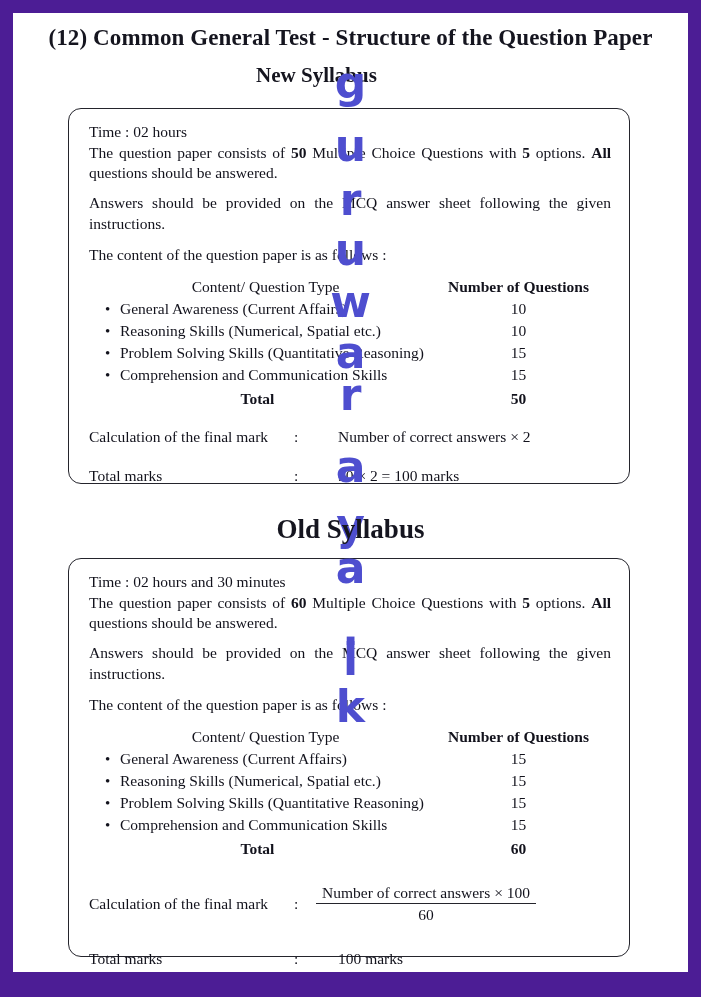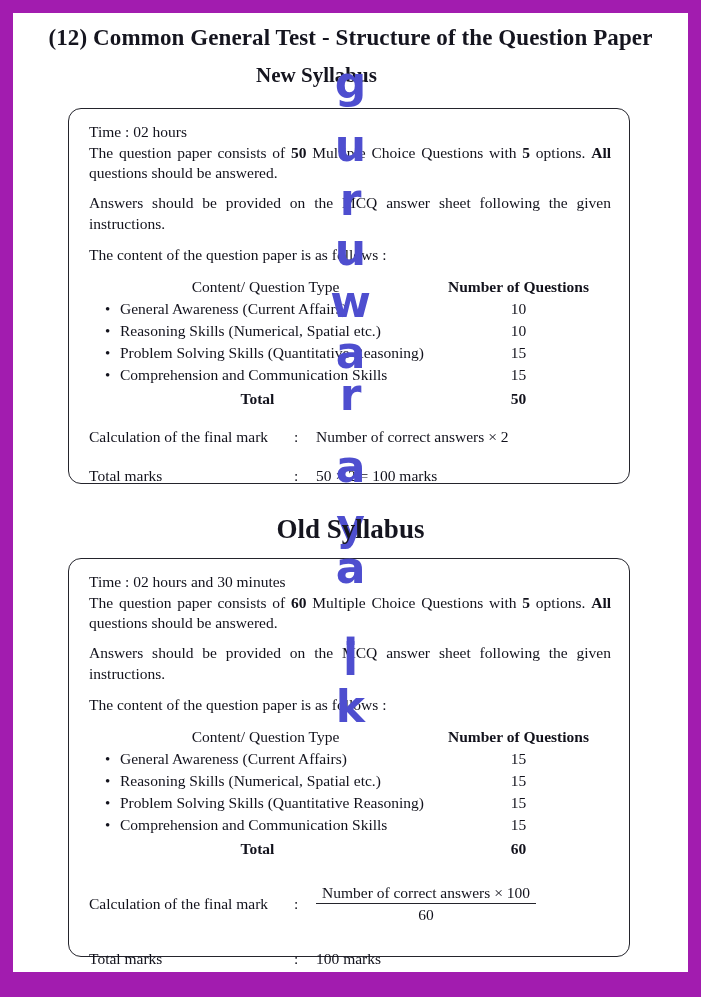--- a/index.html
+++ b/index.html
@@ -13,21 +13,21 @@
     font-family: "Liberation Serif", "DejaVu Serif", serif;
     color: #12121c;
     overflow: hidden;
   }
 
   
   .page {
     position: relative;
     width: 701px;
     height: 997px;
-    background: #a21caf;
+    background: #4c1d95;
     box-sizing: border-box;
     padding: 13px 13px 25px 13px;
   }
   .sheet {
     position: relative;
     width: 675px;
     height: 959px;
     background: #ffffff;
     overflow: hidden;
   }
@@ -175,21 +175,21 @@
 
   
   .calc {
     display: flex;
     align-items: baseline;
     font-size: 15.5px;
     line-height: 1.3;
   }
   .calc .lbl  { width: 205px; flex: 0 0 205px; }
   .calc .col  { width: 22px;  flex: 0 0 22px; }
-  .calc .val  { flex: 1 1 auto; }
+  .calc .val  { flex: 1 1 auto; margin-left: 22px; }
 
   .calc-row-1 { margin-top: 16px; }
   .calc-row-2 { margin-top: 19px; }
 
   
   .calc-frac {
     display: flex;
     align-items: center;
     font-size: 15.5px;
     margin-top: 22px;

